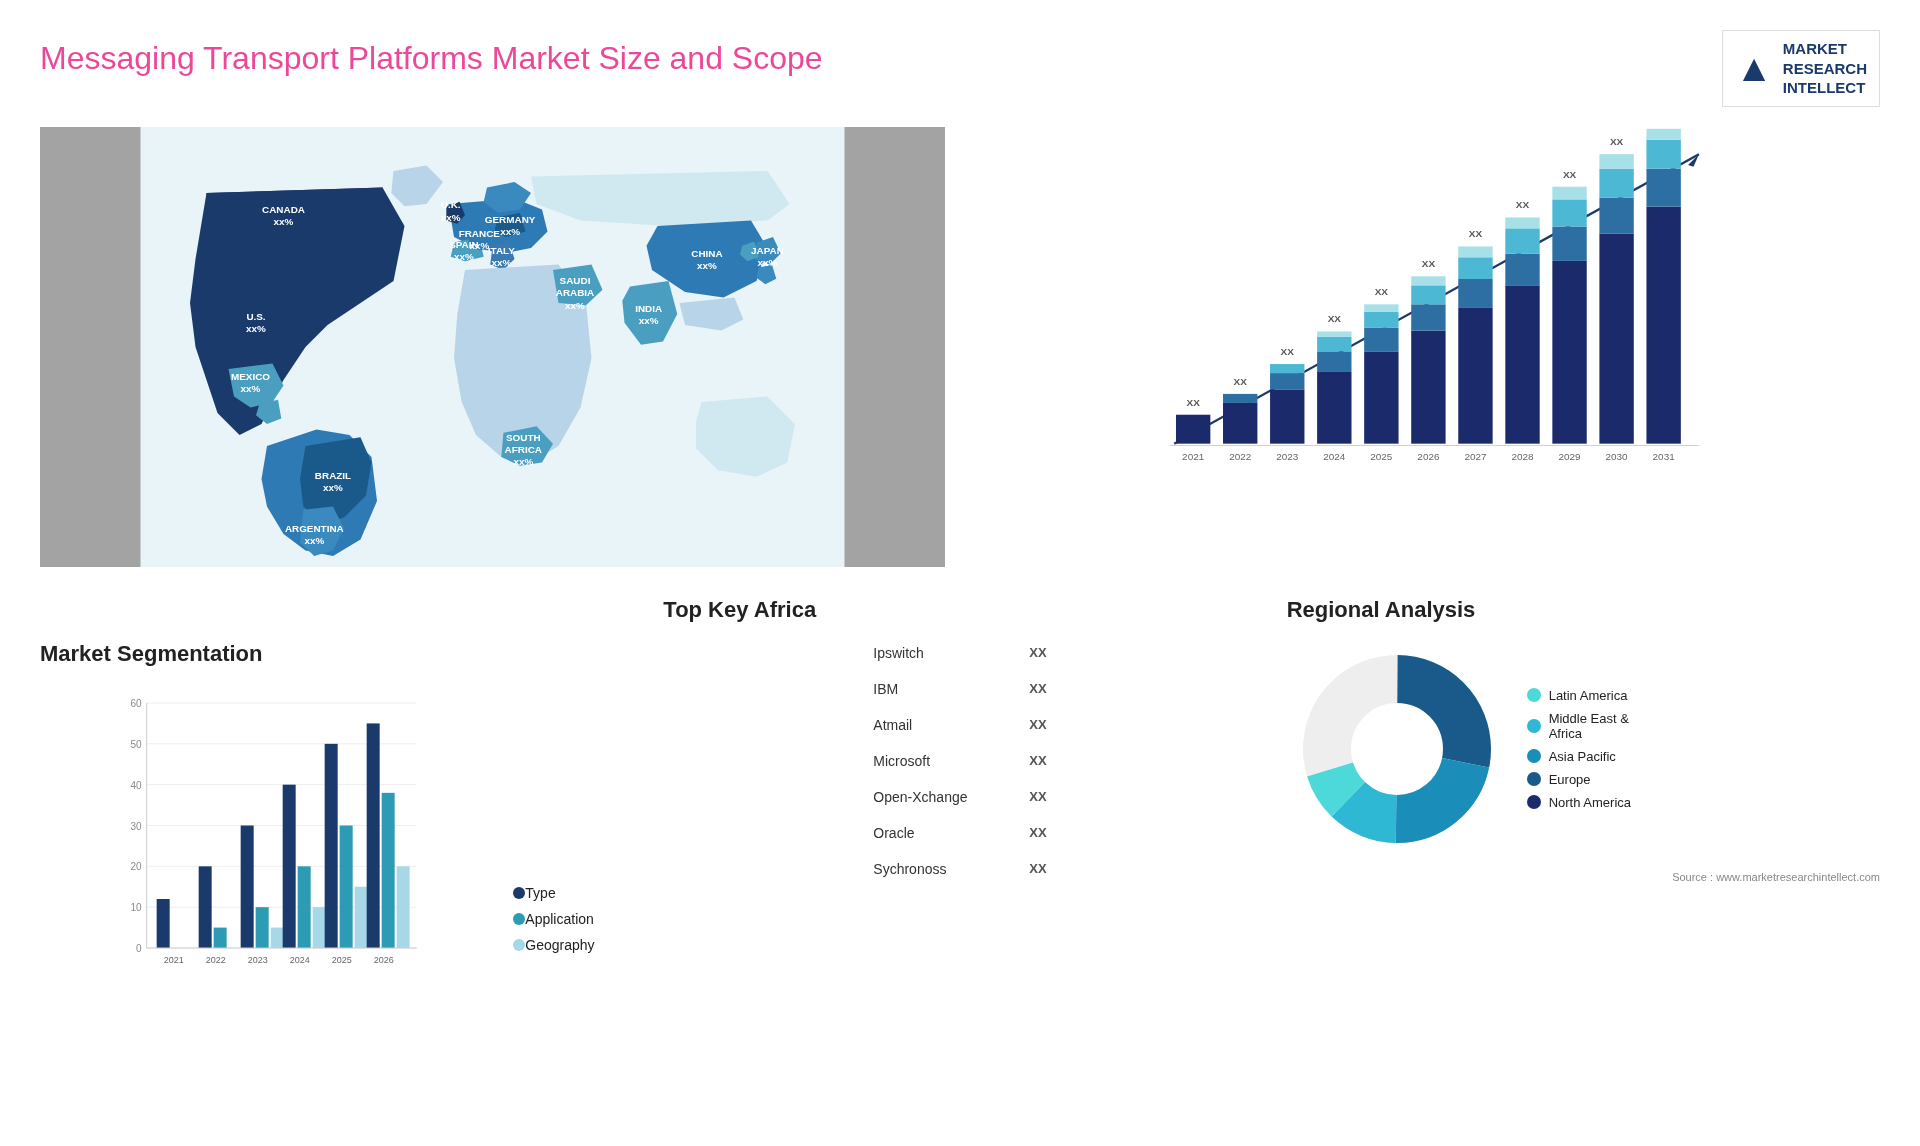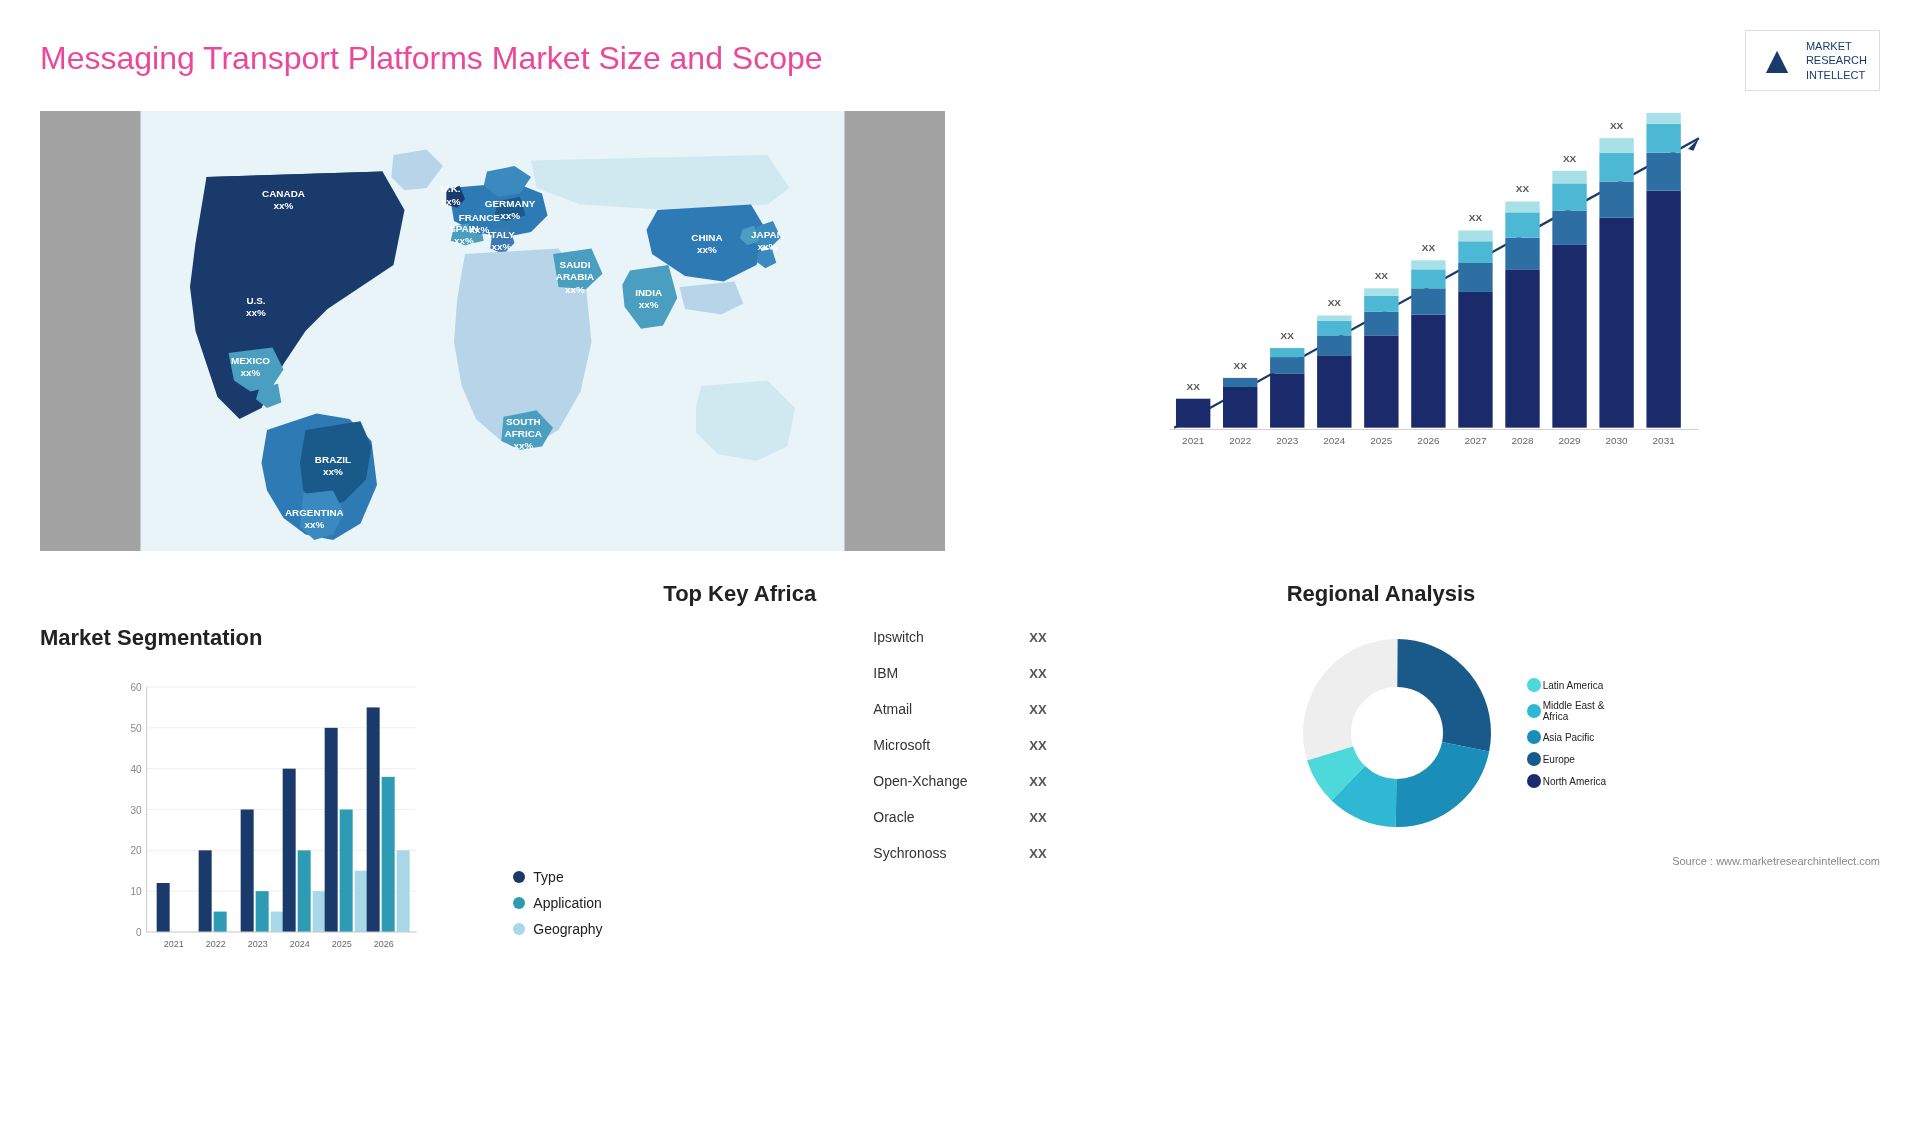--- a/index.html
+++ b/index.html
@@ -35,22 +35,22 @@
       border: 1px solid #ddd;
     }
 
     .logo-m {
       font-size: 38px;
       font-weight: 900;
       color: #1a3a6b;
     }
 
     .logo-text {
-      font-size: 11px;
-      font-weight: 400;
+      font-size: 15px;
+      font-weight: 700;
       color: #1a3a6b;
       line-height: 1.3;
       text-transform: uppercase;
     }
 
     .top-section {
       display: flex;
       gap: 30px;
       margin-bottom: 30px;
       height: 440px;
@@ -129,21 +129,20 @@
       flex-direction: column;
       gap: 10px;
       justify-content: center;
       padding-bottom: 30px;
       min-width: 120px;
     }
 
     .legend-item {
       display: flex;
       align-items: center;
-      gap: 8px;
       font-size: 14px;
     }
 
     .legend-dot {
       width: 12px;
       height: 12px;
       border-radius: 50%;
     }
 
     
@@ -210,22 +209,22 @@
 
     .regional-legend {
       display: flex;
       flex-direction: column;
       gap: 8px;
     }
 
     .regional-legend-item {
       display: flex;
       align-items: center;
-      gap: 2px;
-      font-size: 10px;
+      gap: 8px;
+      font-size: 13px;
     }
 
     .regional-dot {
       width: 14px;
       height: 14px;
       border-radius: 50%;
     }
 
     .source-text {
       font-size: 11px;

